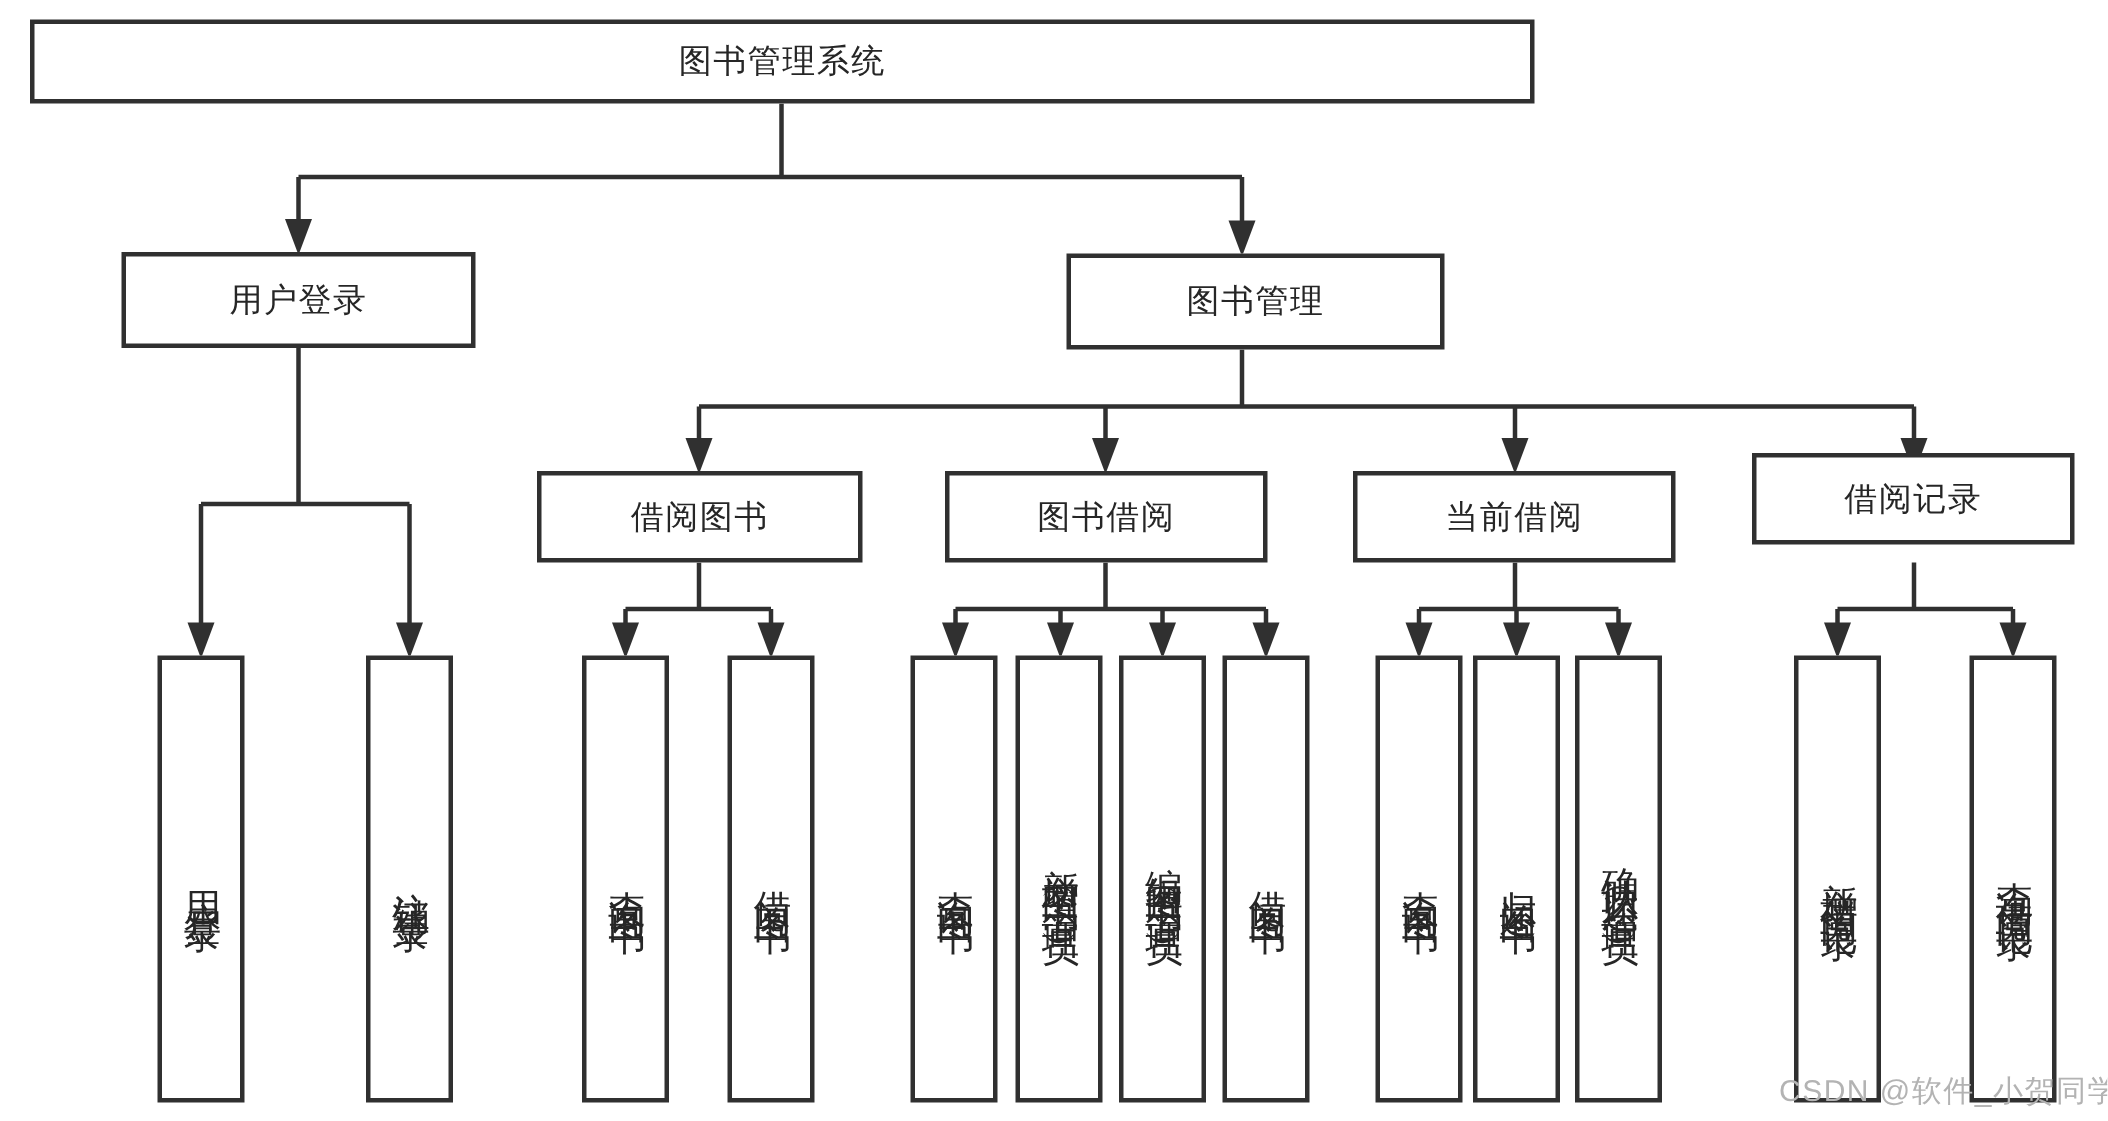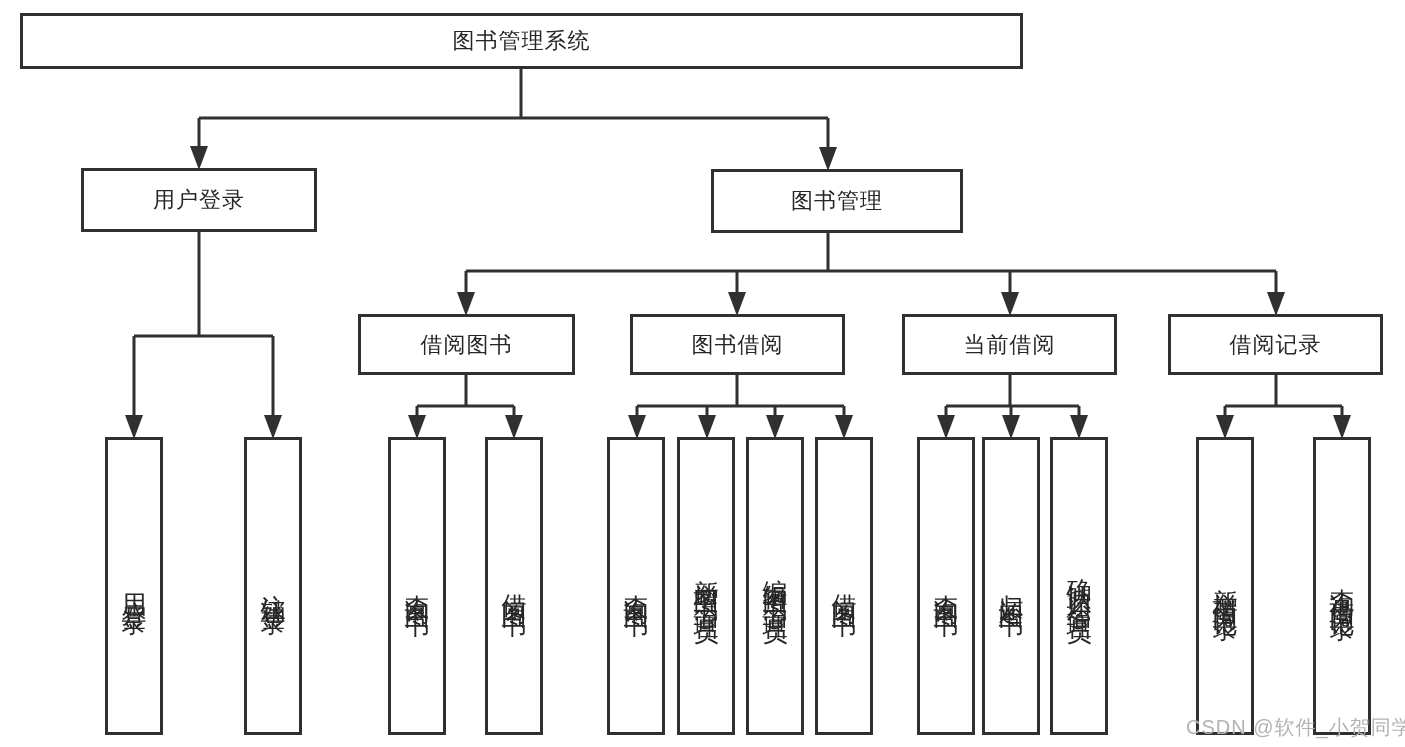--- a/index.html
+++ b/index.html
@@ -75,21 +75,21 @@
   </svg>
 
   <div class="box hbox" style="left:20px;top:13px;width:1003px;height:56px">图书管理系统</div>
 
   <div class="box hbox" style="left:81px;top:168px;width:236px;height:64px">用户登录</div>
   <div class="box hbox" style="left:711px;top:169px;width:252px;height:64px">图书管理</div>
 
   <div class="box hbox" style="left:358px;top:314px;width:217px;height:61px">借阅图书</div>
   <div class="box hbox" style="left:902px;top:314px;width:215px;height:61px">当前借阅</div>
   <div class="box hbox" style="left:630px;top:314px;width:215px;height:61px">图书借阅</div>
-  <div class="box hbox" style="left:1168px;top:314px;width:215px;height:61px">借阅记录</div>
+  <div class="box hbox" style="left:1168px;top:302px;width:215px;height:61px">借阅记录</div>
 
   <div class="box leaf" style="left:105px">用户登录</div>
   <div class="box leaf" style="left:244px">注销登录</div>
 
   <div class="box leaf" style="left:388px">查询图书</div>
   <div class="box leaf" style="left:485px">借阅图书</div>
 
   <div class="box leaf" style="left:607px">查询图书</div>
   <div class="box leaf" style="left:677px">新增图书（管理员）</div>
   <div class="box leaf" style="left:746px">编辑图书（管理员）</div>

